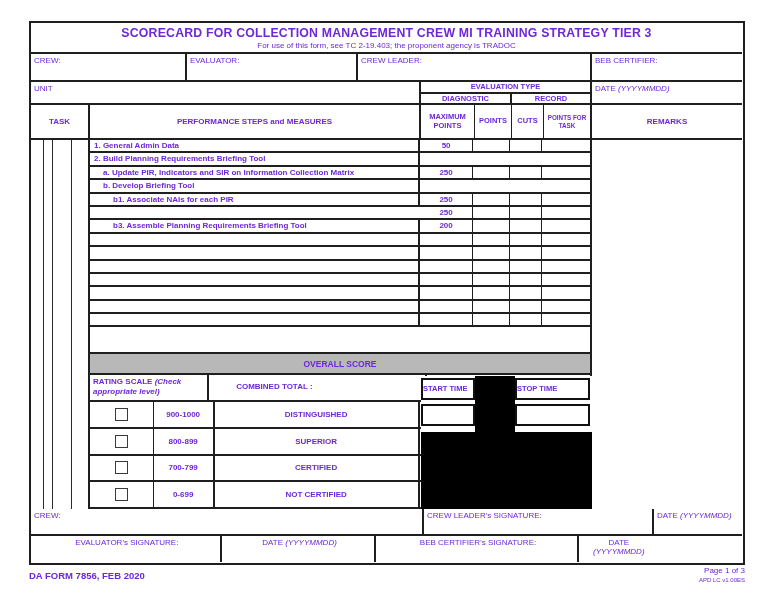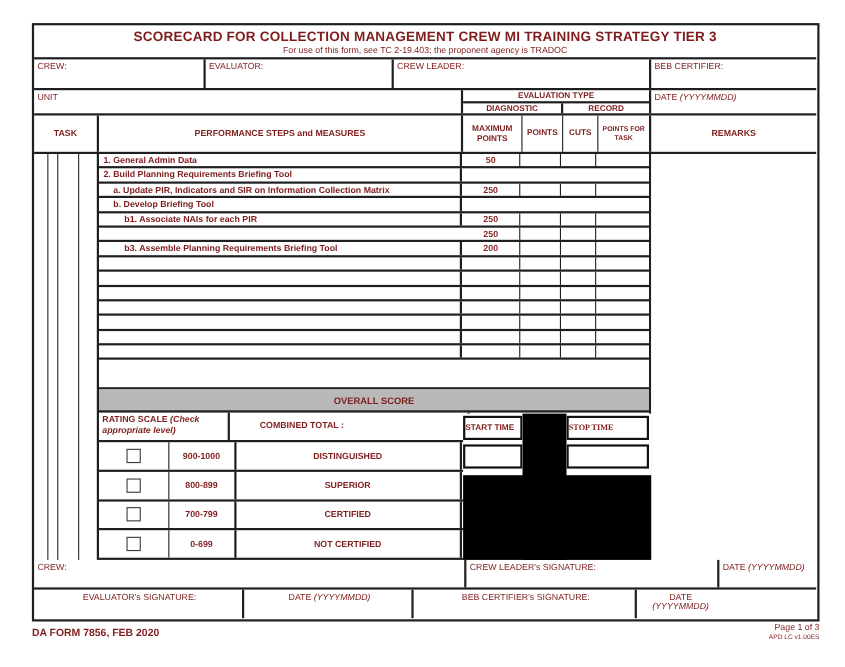--- a/index.html
+++ b/index.html
@@ -1,18 +1,18 @@
 <!DOCTYPE html>
 <html><head>
 <meta charset="utf-8">
 <style>
   * { margin:0; padding:0; box-sizing:border-box; }
   html,body { background:#ffffff; }
   .page { position:relative; width:768px; height:606px; background:#ffffff;
-          font-family:"Liberation Sans","DejaVu Sans",sans-serif; color:#7f1d1d; overflow:hidden; }
+          font-family:"Liberation Sans","DejaVu Sans",sans-serif; color:#6d28d9; overflow:hidden; }
   .form { position:absolute; left:29px; top:21px; width:716px; height:544px;
           border:2.5px solid #1f1f1f; background:#fff; }
   .bb { border-bottom:2px solid #1f1f1f; }
   .br { border-right:2px solid #1f1f1f; }
   .br1 { border-right:1.5px solid #1f1f1f; }
 
   
   .titlebox { position:absolute; left:0; top:0; width:711px; height:31px; text-align:center; padding-top:3px; }
   .title { font-size:12.3px; font-weight:bold; letter-spacing:.2px; }
   .subtitle { font-size:8px; margin-top:1px; }
@@ -67,21 +67,21 @@
             font-size:8px; font-weight:bold; }
 
   
   .timezone { position:absolute; left:390px; top:235.6px; width:171px; height:133.4px; background:#fff; z-index:2; }
   .blackcol { position:absolute; left:54px; top:0; width:40px; height:133.4px; background:#000; }
   .blackblock { position:absolute; left:0; top:56.4px; width:171px; height:77px; background:#000; }
   .tcell { position:absolute; background:#fff; border:2px solid #111; 
            font-size:7.5px; font-weight:bold; line-height:18px; }
   .tc-start { left:0; top:2px; width:54px; height:22px; }
   .tc-startblank { left:0; top:28px; width:54px; height:22px; }
-  .tc-stop { left:94px; top:2px; width:75px; height:22px;font-family:Liberation Serif, serif; }
+  .tc-stop { left:94px; top:2px; width:75px; height:22px; }
   .tc-stopblank { left:94px; top:28px; width:75px; height:22px; }
 
   
   .crewrow { position:absolute; left:0; top:486px; width:711px; height:26.5px; display:flex; border-bottom:2px solid #1f1f1f; }
   .sigrow  { position:absolute; left:0; top:512.5px; width:625px; height:26.5px; display:flex;text-align:center; }
 
   
   .f-form { position:absolute; left:29px; top:570px; font-size:9.5px; font-weight:bold; }
   .f-page { position:absolute; right:23px; top:566px; font-size:8px; text-align:right; }
   .f-ver  { position:absolute; right:23px; top:577px; font-size:6px; text-align:right; }

